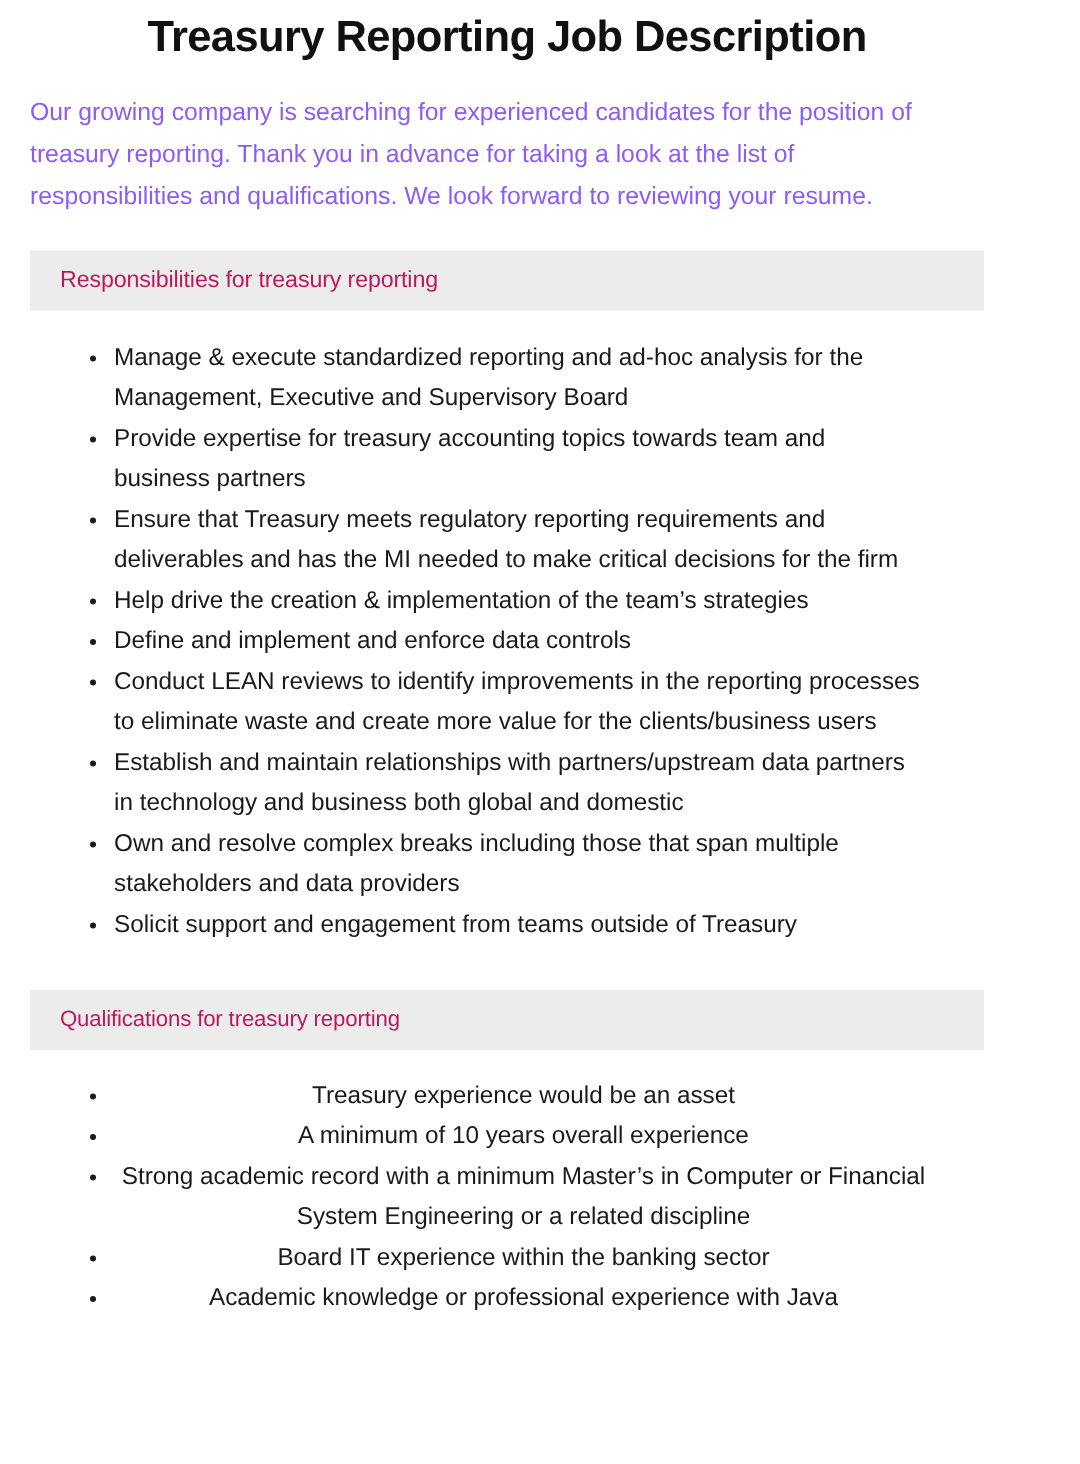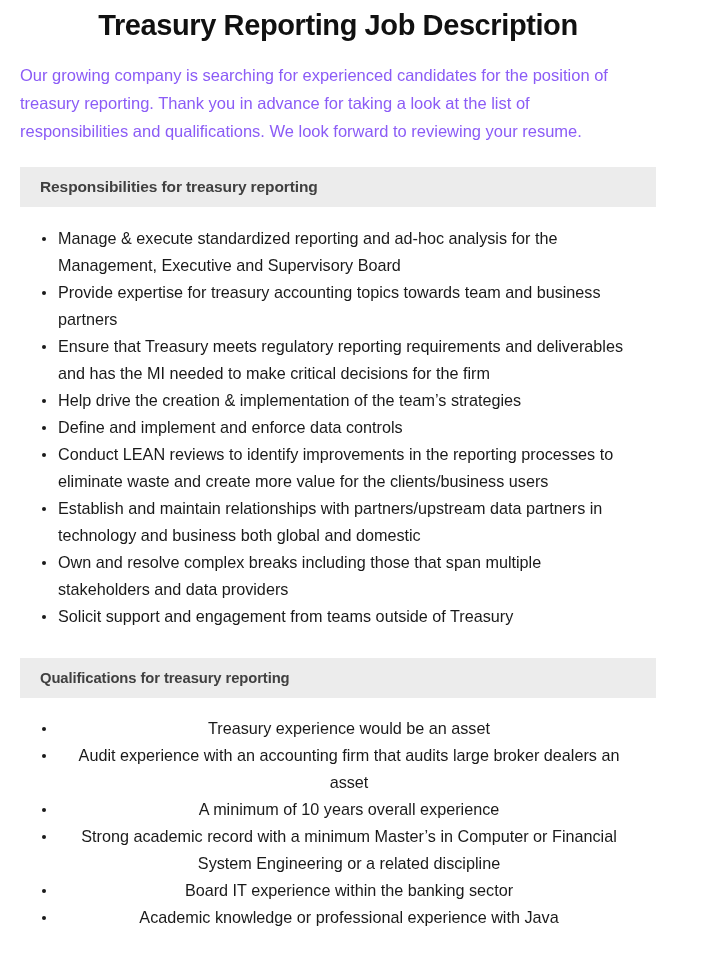--- a/index.html
+++ b/index.html
@@ -54,37 +54,37 @@
   .section-band {
     margin: 0 20px;
     background: #ececec;
     height: 40px;
     display: flex;
     align-items: center;
     padding: 0 20px;
     box-sizing: border-box;
   }
   .section-band.first { margin-top: 22px; }
-  .section-band.second { margin-top: 28px; }
+  .section-band.second { margin-top: 12px; }
 
   .section-band-title {
     font-size: 15.5px;
-    font-weight: 700;
+    font-weight: 400;
     line-height: 20px;
-    color: #404040;
+    color: #be185d;
     letter-spacing: -0.1px;
   }
   .section-band.second .section-band-title {
     font-size: 14.8px;
   }
 
   
   ul.bullets {
     margin: 0;
-    padding: 0;
+    padding: 18px;
     list-style: none;
   }
   ul.bullets.first-list { padding-top: 18px; }
   ul.bullets.second-list { padding-top: 17px; text-align: center; }
 
   ul.bullets li {
     position: relative;
     margin: 0;
     padding: 0 40px 0 58px;
     font-size: 16.2px;
@@ -130,21 +130,20 @@
       <li>Solicit support and engagement from teams outside of Treasury</li>
     </ul>
   </div>
 
   <div class="section">
     <div class="section-band second">
       <span class="section-band-title">Qualifications for treasury reporting</span>
     </div>
     <ul class="bullets second-list">
       <li>Treasury experience would be an asset</li>
-      <li>Audit experience with an accounting firm that audits large broker dealers an asset</li>
       <li>A minimum of 10 years overall experience</li>
       <li>Strong academic record with a minimum Master’s in Computer or Financial System Engineering or a related discipline</li>
       <li>Board IT experience within the banking sector</li>
       <li>Academic knowledge or professional experience with Java</li>
     </ul>
   </div>
 
 </div>
 
 </body></html>

